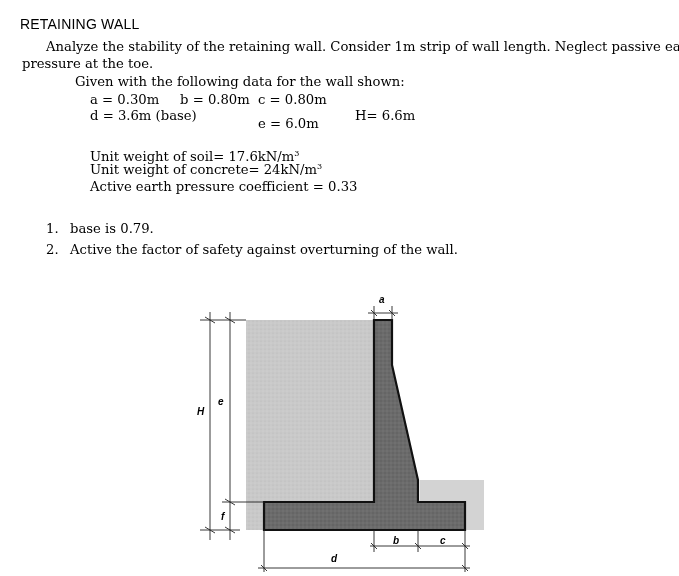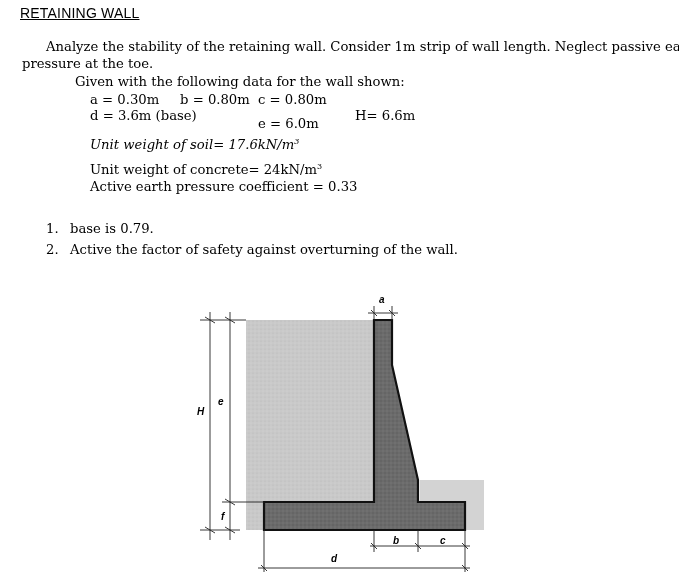--- a/index.html
+++ b/index.html
@@ -1,17 +1,17 @@
 <!DOCTYPE html>
 <html><head>
 <meta charset="utf-8">
 <style>
   html, body { margin:0; padding:0; background:#ffffff; }
   body { width:679px; height:576px; position:relative; overflow:hidden; color:#000; }
-  .title { position:absolute; left:20px; top:5px; font-family:"Liberation Sans", sans-serif; font-size:14px; letter-spacing:0.2px;text-decoration:underline; }
+  .title { position:absolute; left:20px; top:16px; font-family:"Liberation Sans", sans-serif; font-size:14px; letter-spacing:0.2px; }
   .serif { font-family:"DejaVu Serif", "Liberation Serif", serif; font-size:13.2px; }
   .abs { position:absolute; white-space:nowrap; }
   .list { position:absolute; left:46px; top:218px; width:620px; font-family:"DejaVu Serif","Liberation Serif",serif; font-size:13.2px; }
   .li { position:relative; padding-left:24px; line-height:21px; }
   .li .num { position:absolute; left:0; top:0; }
   .diagram { position:absolute; left:0; top:0; width:679px; height:576px; }
   sup { font-size:8px; vertical-align:super; line-height:0; }
 </style>
 </head>
 <body>
@@ -22,21 +22,21 @@
 <div class="serif abs" style="left:22px;top:56px;">pressure at the toe.</div>
 
 <div class="serif abs" style="left:75px;top:74px;">Given with the following data for the wall shown:</div>
 <div class="serif abs" style="left:90px;top:92px;">a = 0.30m</div>
 <div class="serif abs" style="left:180px;top:92px;">b = 0.80m</div>
 <div class="serif abs" style="left:258px;top:92px;">c = 0.80m</div>
 <div class="serif abs" style="left:90px;top:108px;">d = 3.6m (base)</div>
 <div class="serif abs" style="left:258px;top:116px;">e = 6.0m</div>
 <div class="serif abs" style="left:355px;top:108px;">H= 6.6m</div>
 
-<div class="serif abs" style="left:90px;top:137px;font-style:italic;"><span>Unit weight of soil= 17.6kN/m</span><sup>3</sup></div>
+<div class="serif abs" style="left:90px;top:149px;"><span>Unit weight of soil= 17.6kN/m</span><sup>3</sup></div>
 <div class="serif abs" style="left:90px;top:162px;"><span>Unit weight of concrete= 24kN/m</span><sup>3</sup></div>
 <div class="serif abs" style="left:90px;top:179px;">Active earth pressure coefficient = 0.33</div>
 
 <div class="list">
   <div class="li">
     <span class="num">1.</span>
     <div>base is 0.79.</div>
   </div>
   <div class="li">
     <span class="num">2.</span>

